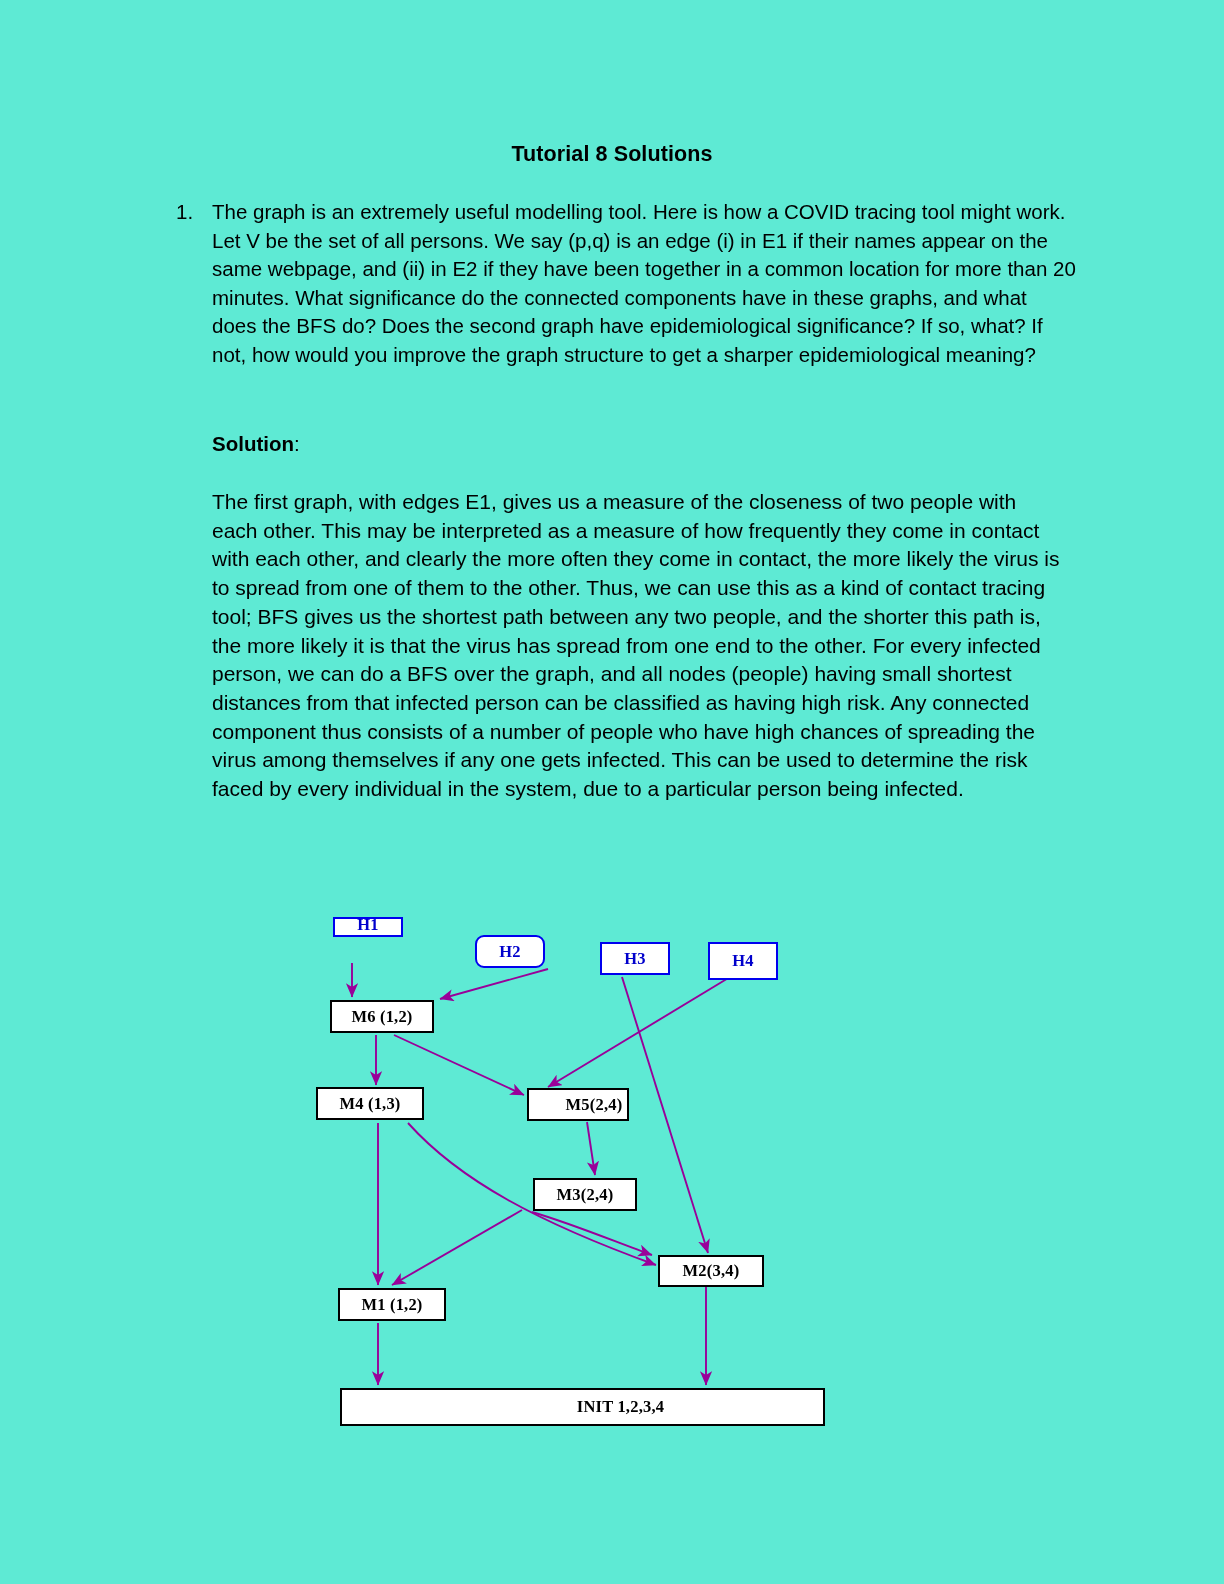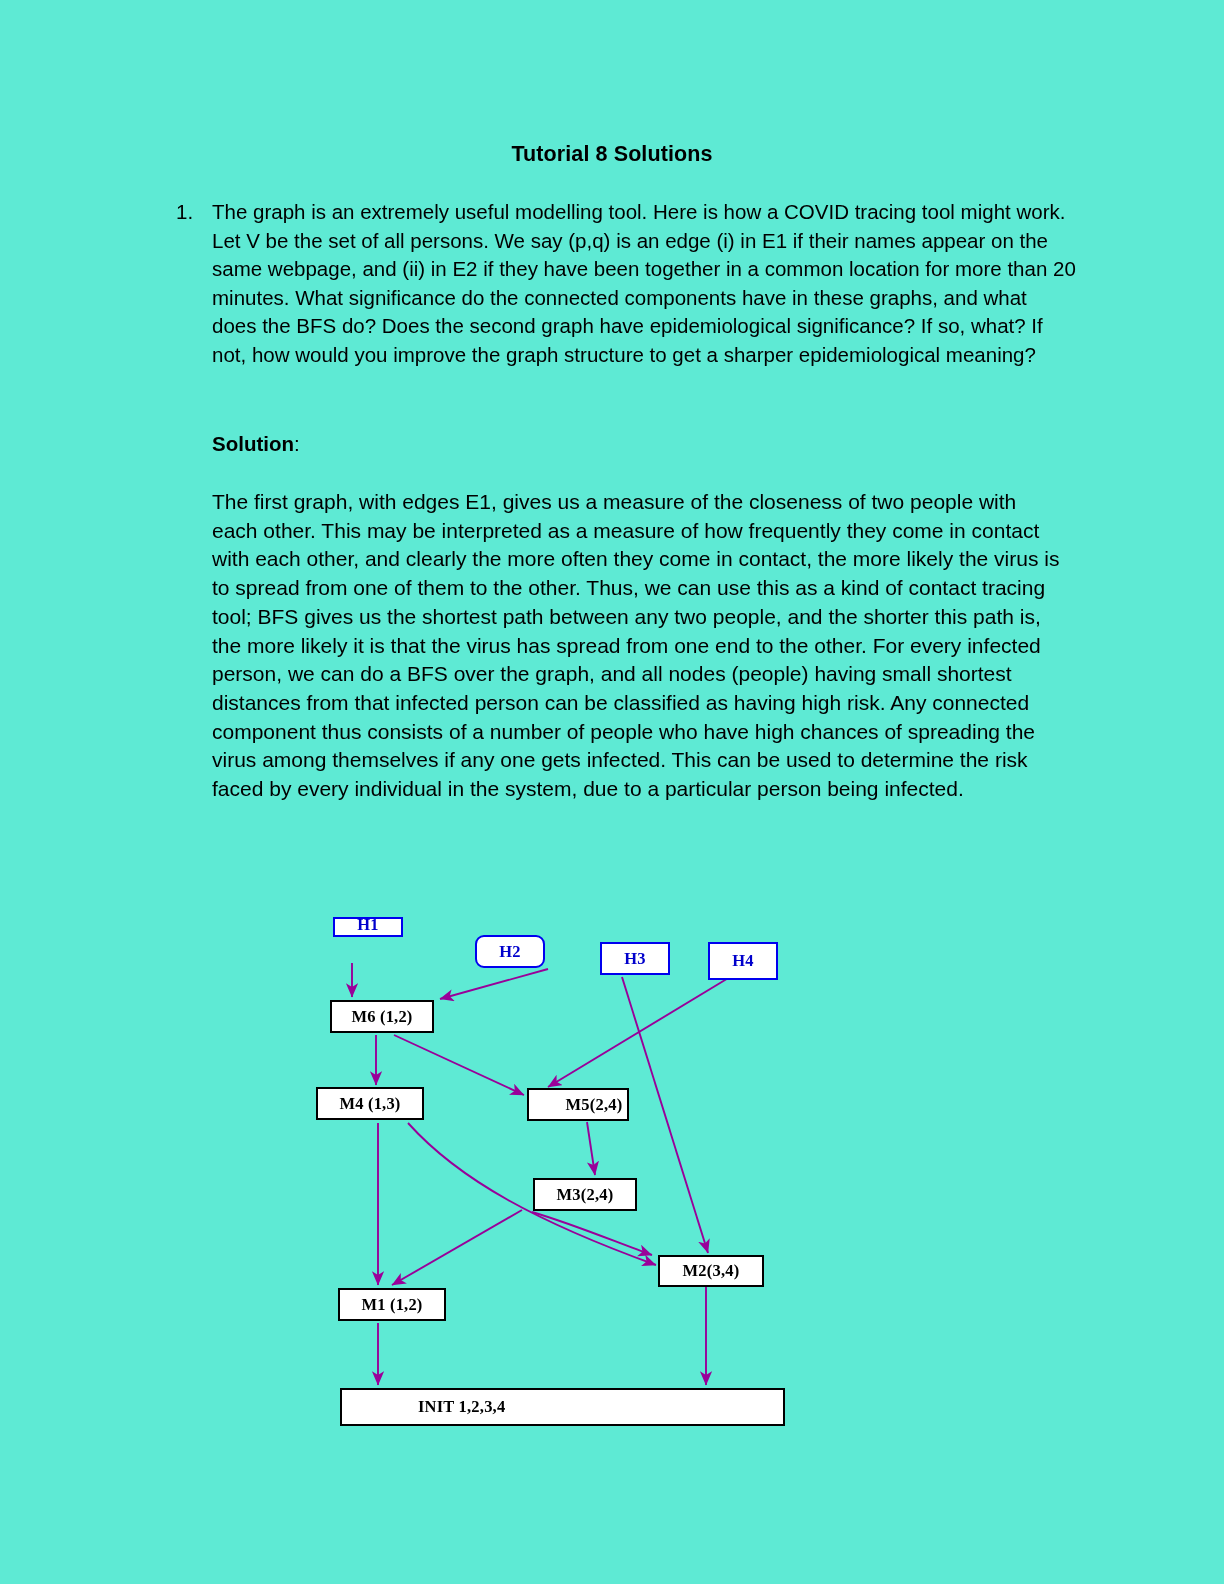--- a/index.html
+++ b/index.html
@@ -212,18 +212,18 @@
     </div>
 
     <div class="node m" style="left:358px; top:350px; width:106px; height:32px;">
       <span>M2(3,4)</span>
     </div>
 
     <div class="node m" style="left:38px; top:383px; width:108px; height:33px;">
       <span>M1 (1,2)</span>
     </div>
 
-    <div class="node init" style="left:40px; top:483px; width:445px; height:38px;">
+    <div class="node init" style="left:40px; top:483px; width:485px; height:38px;justify-content:center;">
       <span>INIT   1,2,3,4</span>
     </div>
 
   </div>
 </div>
 
 </body></html>

